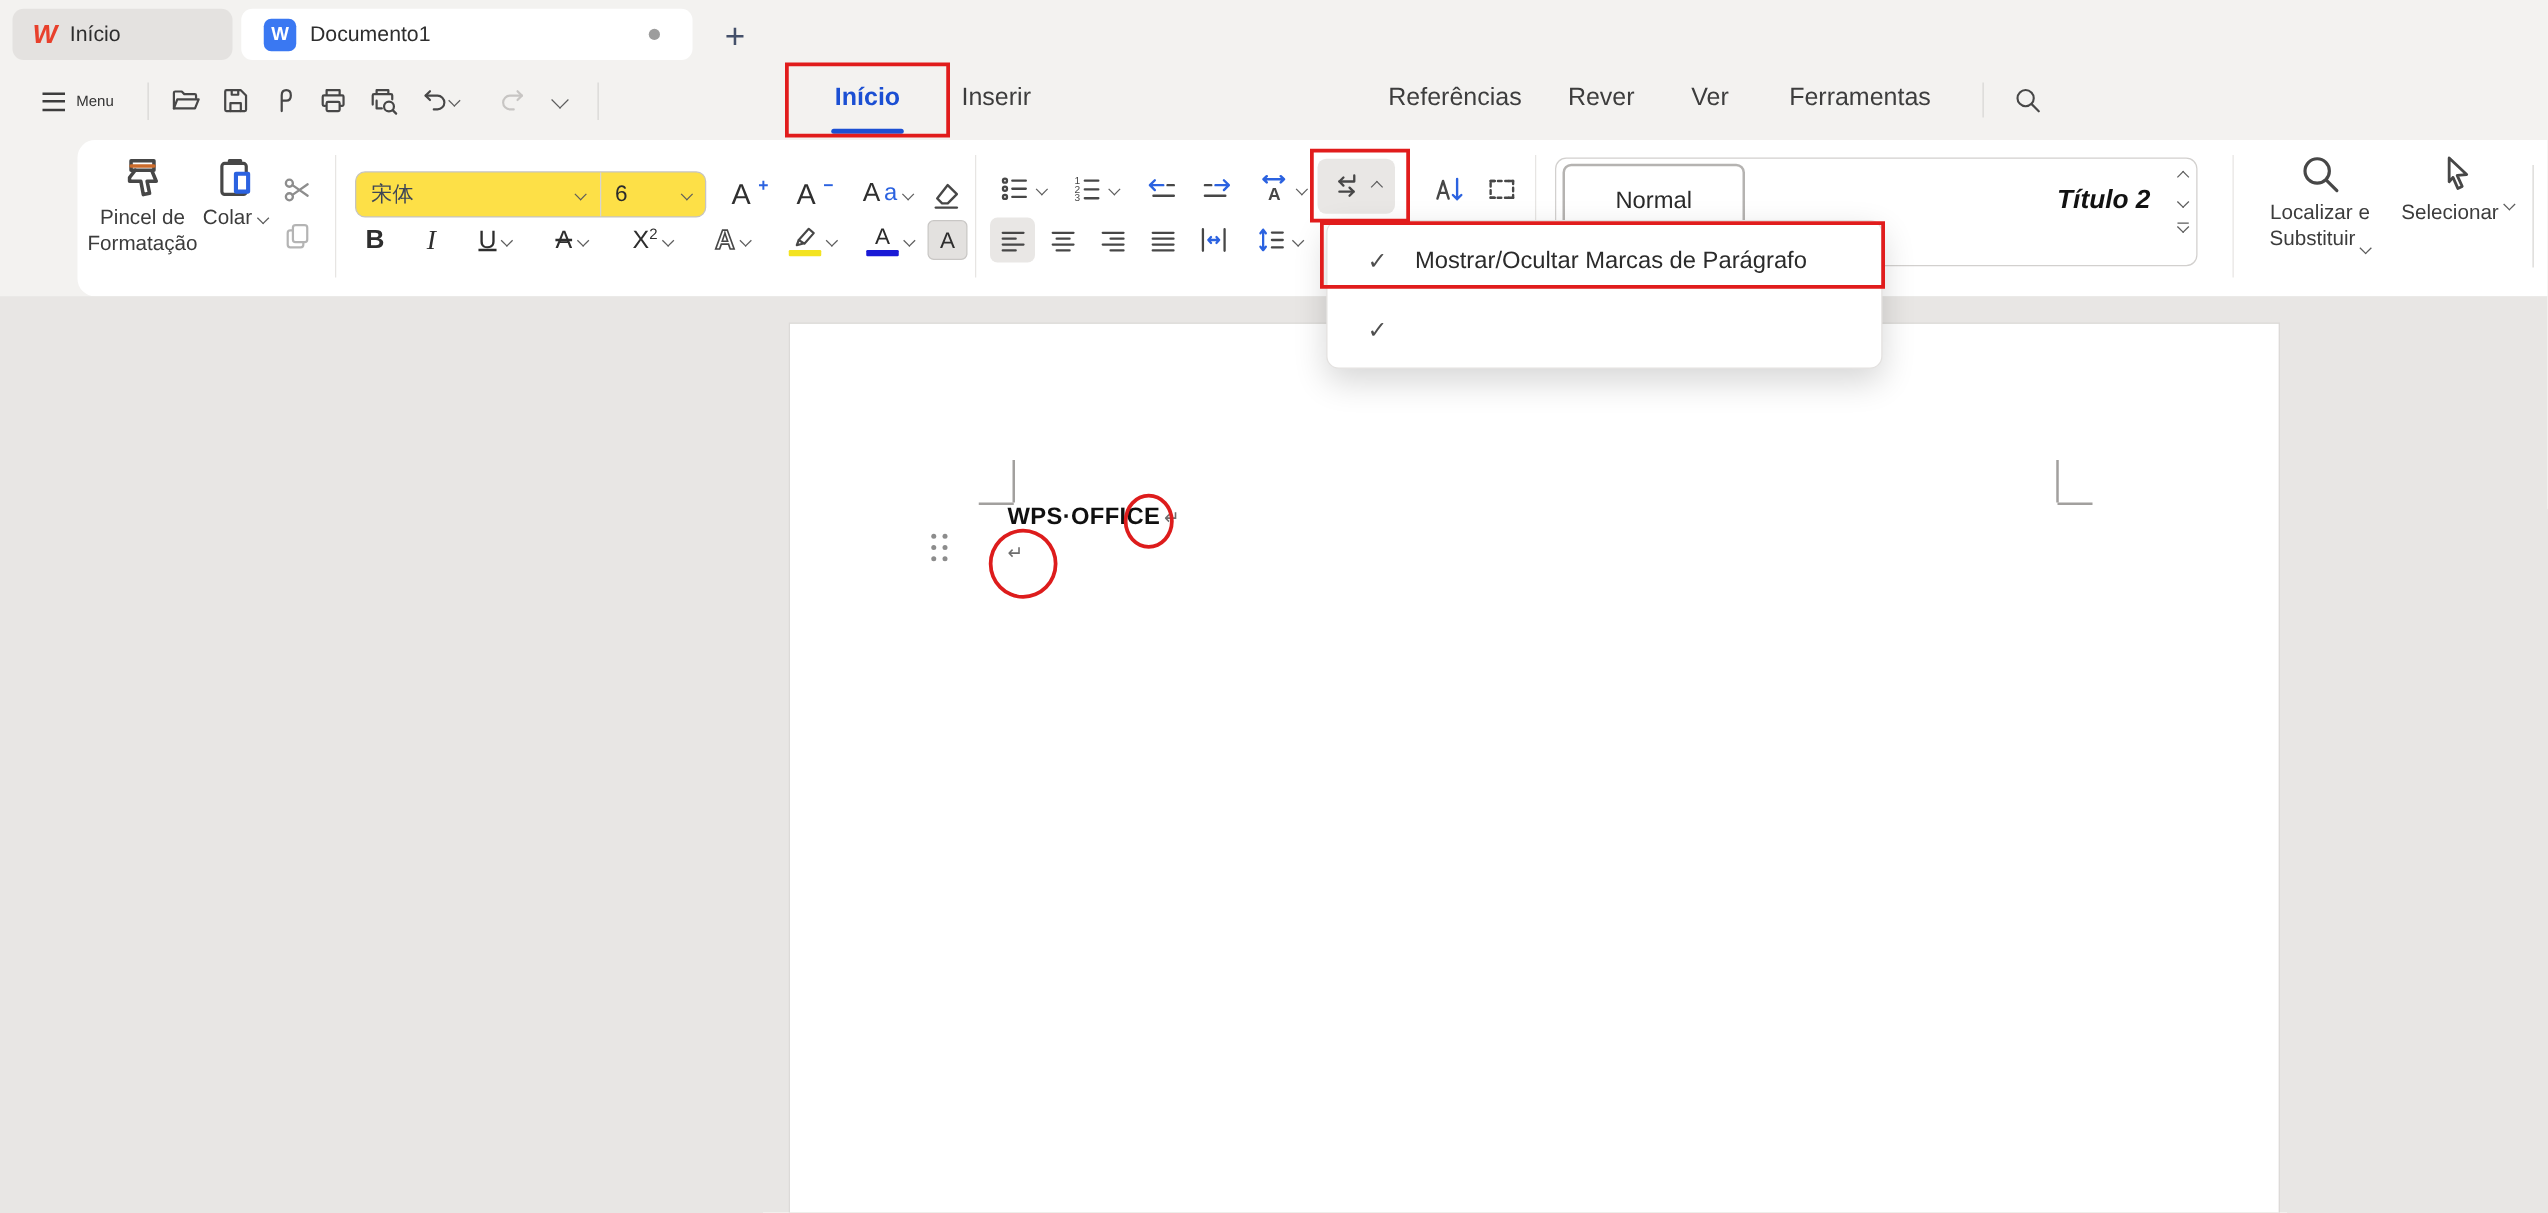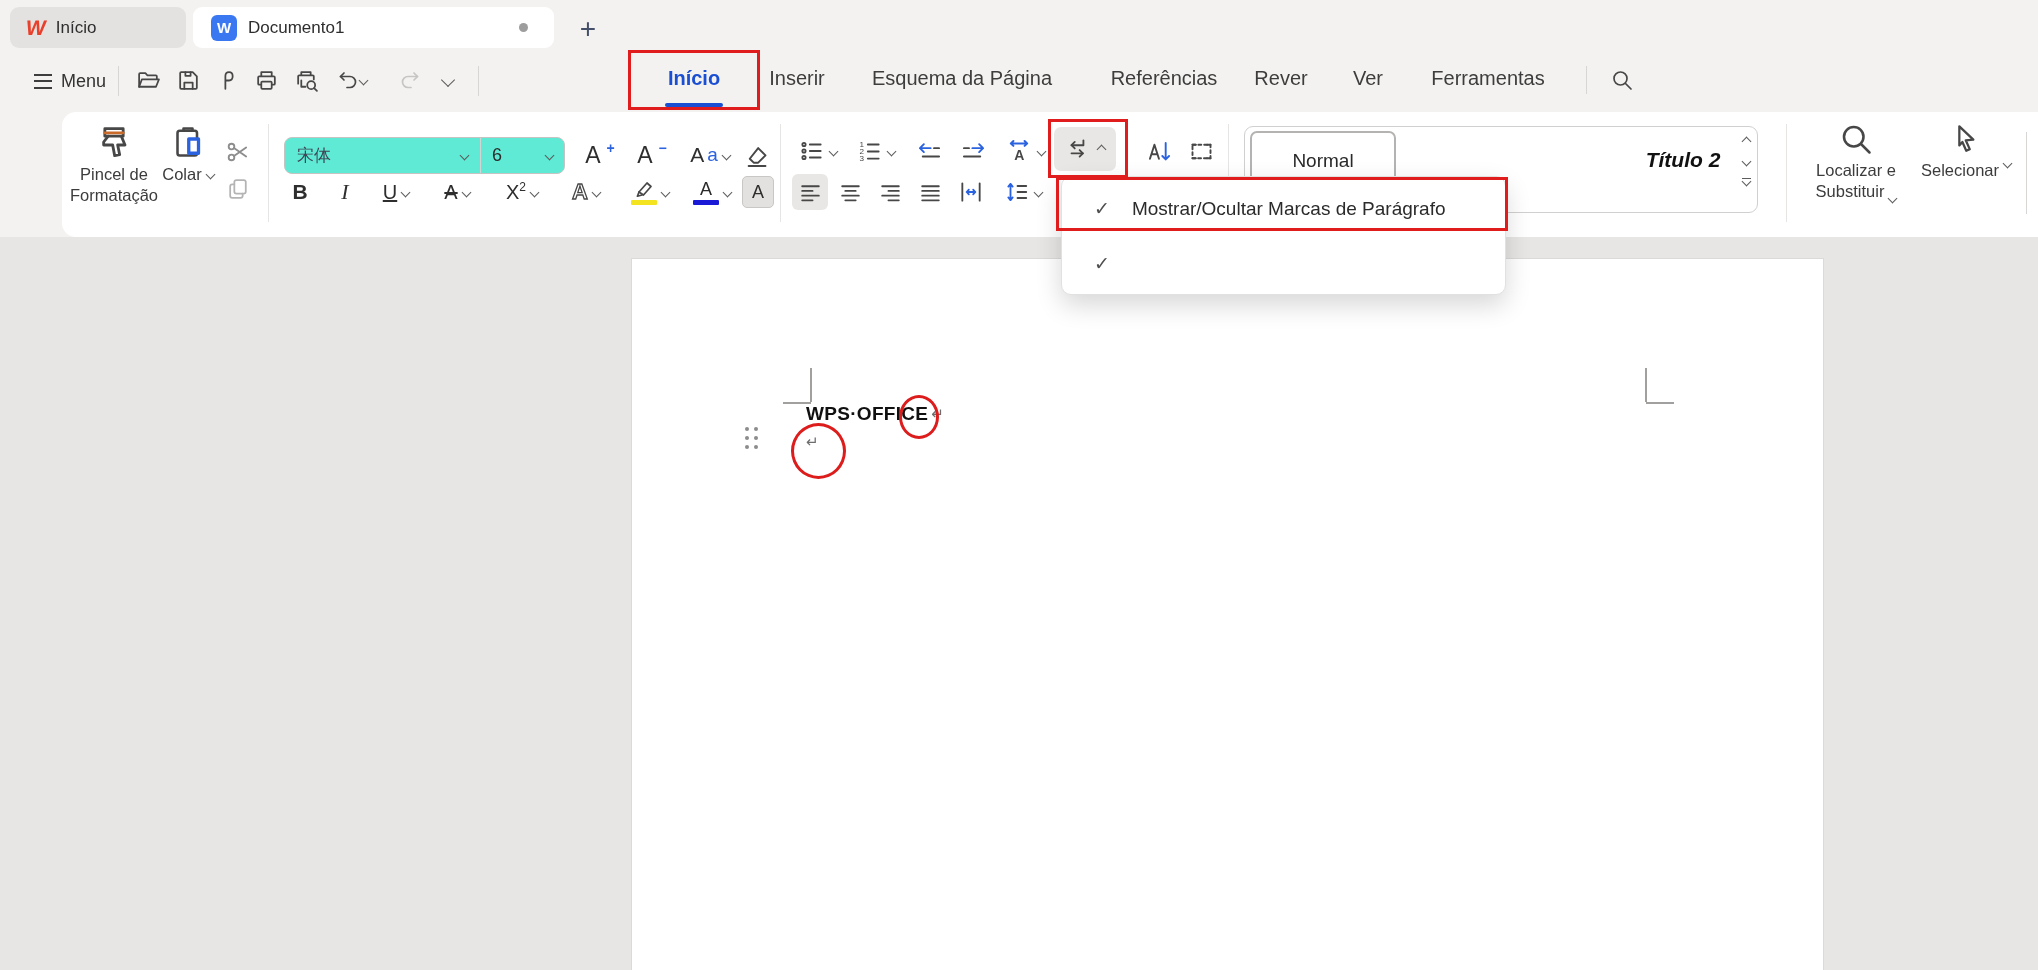--- a/index.html
+++ b/index.html
@@ -18,21 +18,21 @@
   .wdoc { width:26px; height:26px; border-radius:6px; background:#3a78f2; color:#fff; font-weight:800;
     font-size:15px; display:flex; align-items:center; justify-content:center; }
   .unsaved-dot { width:9px; height:9px; border-radius:50%; background:#9d9d9d; margin-left:auto; margin-right:8px; }
   .newtab { left:569px; top:12px; width:38px; height:34px; font-size:28px; color:#44506a;
     display:flex; align-items:center; justify-content:center; font-weight:400; }
 
   
   .menu-btn { left:28px; top:62px; height:38px; display:flex; align-items:center; gap:9px; padding:0 6px; }
   .hamb { display:flex; flex-direction:column; gap:4.5px; }
   .hamb i { display:block; width:18px; border-top:2px solid #3d3d3d; }
-  .menu-label { font-size:18px; color:#333; }
+  .menu-label { font-size:12px; color:#333; }
   .vdiv { width:1px; background:#d8d6d4; }
   .qbtn { top:62px; width:36px; height:36px; display:flex; align-items:center; justify-content:center; border-radius:6px; }
   .app svg { fill:none; stroke:#474747; stroke-width:1.7; stroke-linecap:round; stroke-linejoin:round; }
   svg .bl { stroke:#2b62e0; }
   svg .org { stroke:#cb6b2b; }
   svg.dis path { stroke:#c7c5c3; }
   .cv { display:inline-block; width:7px; height:7px; border-right:1.6px solid #5c5c5c; border-bottom:1.6px solid #5c5c5c;
     transform:rotate(45deg); flex:0 0 auto; }
   .cu { transform:rotate(-135deg); }
 
@@ -40,21 +40,21 @@
     font-size:20px; color:#3d3d3d; padding:0 6px; }
   .rtab.active { color:#1b4fd3; font-weight:700; }
   .tab-underline { left:665px; top:103px; width:58px; height:4px; border-radius:2px; background:#1b4fd3; }
 
   
   .panel { left:62px; top:112px; width:1976px; height:125px; background:#ffffff; border-radius:14px 0 0 14px; }
   .bigbtn { display:flex; flex-direction:column; align-items:center; }
   .biglabel { font-size:16.5px; color:#3c3c3c; line-height:1.28; text-align:center; }
   .gdiv { top:124px; height:98px; width:1px; background:#e7e5e3; }
   .combo { left:284px; top:137px; width:281px; height:37px; border:1.4px solid #c6c4c2; border-radius:8px;
-    display:flex; align-items:center; background:#5eead4; }
+    display:flex; align-items:center; background:#fde047; }
   .combo .fname { flex:0 0 196px; display:flex; align-items:center; justify-content:space-between;
     padding:0 12px; font-size:17px; color:#3f4656; border-right:1px solid #d6d4d2; height:100%; }
   .combo .fsize { flex:1; display:flex; align-items:center; justify-content:space-between; padding:0 11px;
     font-size:18px; color:#2b2b2b; }
   .tbtn { display:flex; align-items:center; justify-content:center; gap:5px; position:absolute; }
   .glyph { font-size:23px; color:#2f2f2f; }
   .suptxt { font-size:14px; color:#2b62e0; font-weight:700; margin-left:1px; transform:translateY(-7px); display:inline-block; }
   .b-bold { font-weight:800; font-size:21px; color:#2e2e2e; }
   .b-italic { font-family:"Liberation Serif", serif; font-style:italic; font-size:22px; color:#2e2e2e; }
   .b-under { font-size:20px; color:#2e2e2e; text-decoration:underline; }
@@ -171,21 +171,20 @@
         <path d="M19.5 8.5H10a5.5 5.5 0 0 0 0 11h3"></path>
       </svg>
   </div>
   <div class="abs qbtn" style="left:430px">
     <span class="cv" style="width:10px;height:10px"></span>
   </div>
   <div class="abs vdiv" style="left:478px;top:66px;height:30px"></div>
 
   <div class="abs rtab active" style="left:694px">Início</div>
   <div class="abs rtab" style="left:797px">Inserir</div>
-  <div class="abs rtab" style="left:962px">Esquema da Página</div>
   <div class="abs rtab" style="left:1164px">Referências</div>
   <div class="abs rtab" style="left:1281px">Rever</div>
   <div class="abs rtab" style="left:1368px">Ver</div>
   <div class="abs rtab" style="left:1488px">Ferramentas</div>
   <div class="abs tab-underline"></div>
   <div class="abs vdiv" style="left:1586px;top:66px;height:28px"></div>
   <div class="abs qbtn" style="left:1604px">
     <svg width="24" height="24" viewBox="0 0 24 24">
       <circle cx="10.5" cy="10.5" r="6.5"></circle>
         <path d="M15.5 15.5 21 21"></path>

